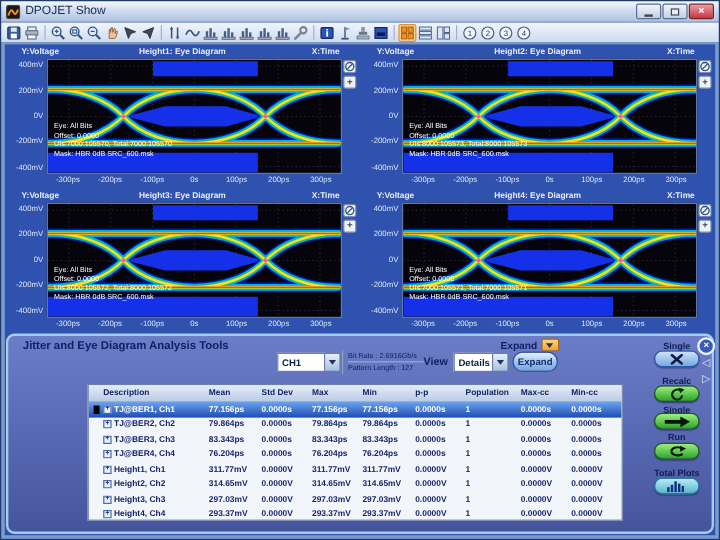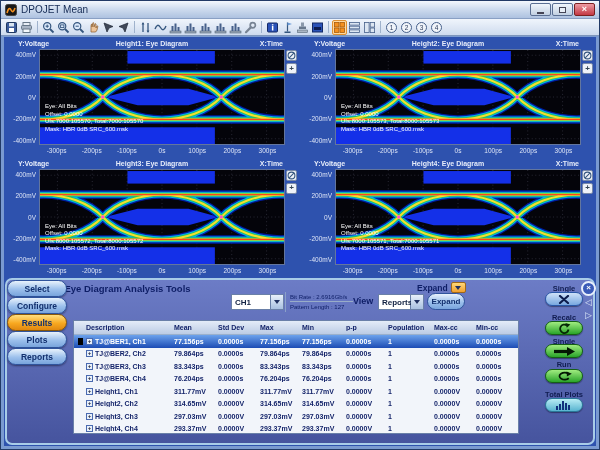--- a/index.html
+++ b/index.html
@@ -78,21 +78,21 @@
 </style>
 </head>
 <body>
 
 <div class="window">
   <div class="titlebar">
     <svg class="appicon" viewBox="0 0 12 12">
         <rect x="0.5" y="0.5" width="11" height="11" rx="2" fill="#181818" stroke="#444"></rect>
         <path d="M2,9 Q4,2 6,6 T10,4" fill="none" stroke="#f59020" stroke-width="1.6"></path>
       </svg>
-    <span class="apptitle">DPOJET Mean</span>
+    <span class="apptitle">DPOJET Show</span>
     <span class="wbtns">
       <span class="wbtn">
           <span class="glyph-min"></span>
         </span>
       <span class="wbtn">
           <span class="glyph-max"></span>
         </span>
       <span class="wbtn close">
           <span>×</span>
         </span>
@@ -598,41 +598,34 @@
       <span class="optgroup">
         <span class="optlabel">Expand</span>
         <span class="optchip">
             <span class="tri-down"></span>
           </span>
       </span>
       <span class="closex"><span>×</span></span>
       <span class="navtri" style="top:17px;">◁</span>
       <span class="navtri" style="top:30px;">▷</span>
 
-      <span id="navbtns">
-          <span class="navbtn" style="top: 22px;">Select</span>
-          <span class="navbtn" style="top: 52px;">Configure</span>
-          <span class="navbtn active" style="top: 82px;">Results</span>
-          <span class="navbtn" style="top: 112px;">Plots</span>
-          <span class="navbtn" style="top: 140px;">Reports</span>
-        </span>
 
       <span class="ddgroup" style="left:224px;top:14px;">
         <span class="ddfield" style="width:40px;">CH1</span>
         <span class="ddbtn">
             <span class="tri-down"></span>
           </span>
       </span>
       <span class="brblock">
         <span class="brline first" style="display:block;">Bit Rate : 2.6916Gb/s</span>
         <span class="brline" style="display:block;">Pattern Length : 127</span>
       </span>
       <span class="viewlabel">View</span>
       <span class="ddgroup" style="left:371px;top:14px;">
-        <span class="ddfield" style="width:33px;">Reports</span>
+        <span class="ddfield" style="width:33px;">Details</span>
         <span class="ddbtn">
             <span class="tri-down"></span>
           </span>
       </span>
       <span class="expandbtn">Expand</span>
 
       <div class="tbl">
         <div class="thead" id="thead">
             <span class="cell"></span>
             <span class="cell">Description</span>

